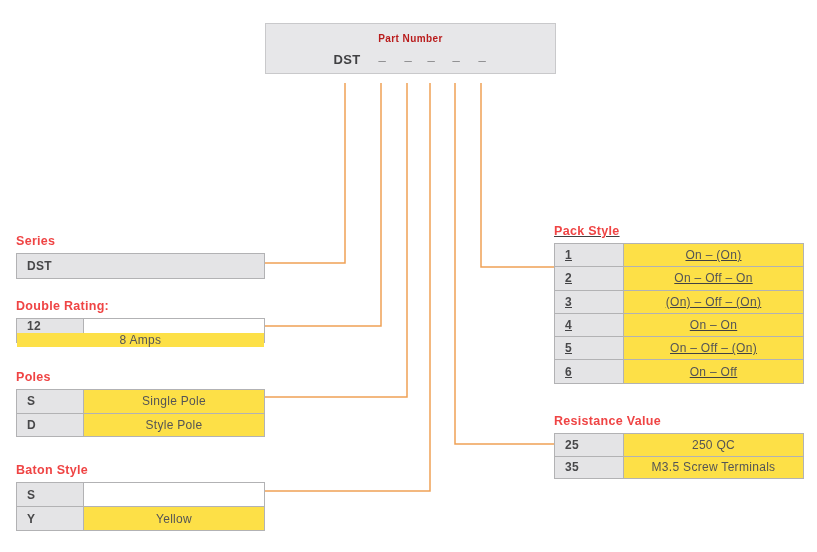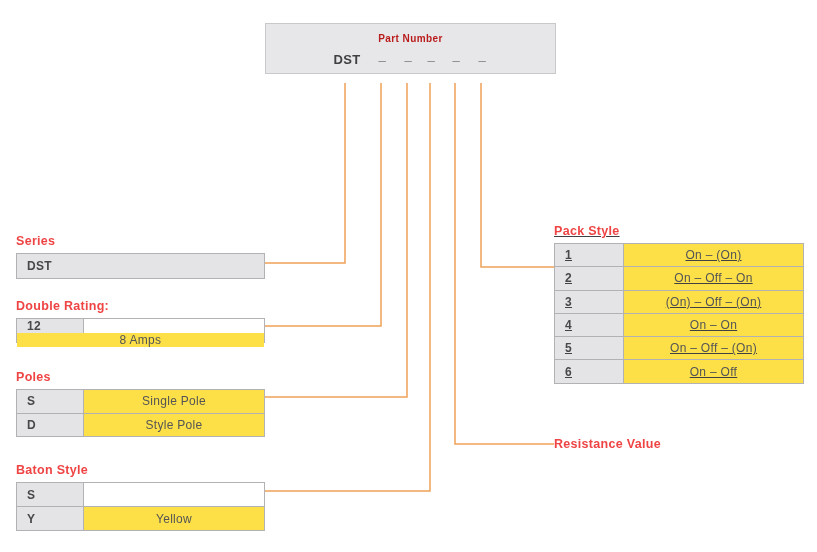--- a/index.html
+++ b/index.html
@@ -58,21 +58,21 @@
   }
   .t-left{left:16px;width:249px;}
   .t-left .code{width:67px;}
   .t-right{left:554px;width:250px;}
   .t-right .code{width:69px;}
   .tbl-series{top:234px;}   .tbl-series .row{height:24px;}
   .tbl-current{top:299px;}  .tbl-current .row{height:23px;flex-direction:column;}
   .tbl-poles{top:370px;}    .tbl-poles .row{height:22.5px;}
   .tbl-baton{top:463px;}    .tbl-baton .row{height:23px;}
   .tbl-pack{top:224px;text-decoration:underline;}     .tbl-pack .row{height:22.3px;}
-  .tbl-resistance{top:437px;} .tbl-resistance .row{height:21.5px;}
+  .tbl-resistance{top:414px;} .tbl-resistance .row{height:21.5px;}
 </style>
 </head>
 <body>
 
 <div class="canvas">
 
   <svg class="connectors" viewBox="0 0 817 552" xmlns="http://www.w3.org/2000/svg">
     <g fill="none" stroke="#EFA155" stroke-width="1.5">
       <polyline points="345,83 345,263 265,263"></polyline>
       <polyline points="381,83 381,326 265,326"></polyline>
@@ -164,15 +164,25 @@
       </div>
       <div class="row">
         <div class="code">6</div>
         <div class="val">On – Off</div>
       </div>
     </div>
   </div>
 
   <div class="tbl t-right tbl-resistance">
     <div class="tbl-label">Resistance Value</div>
+    <div class="rows">
+      <div class="row">
+        <div class="code">25</div>
+        <div class="val">250 QC</div>
+      </div>
+      <div class="row">
+        <div class="code">35</div>
+        <div class="val">M3.5 Screw Terminals</div>
+      </div>
+    </div>
   </div>
 
 </div>
 
 </body></html>

